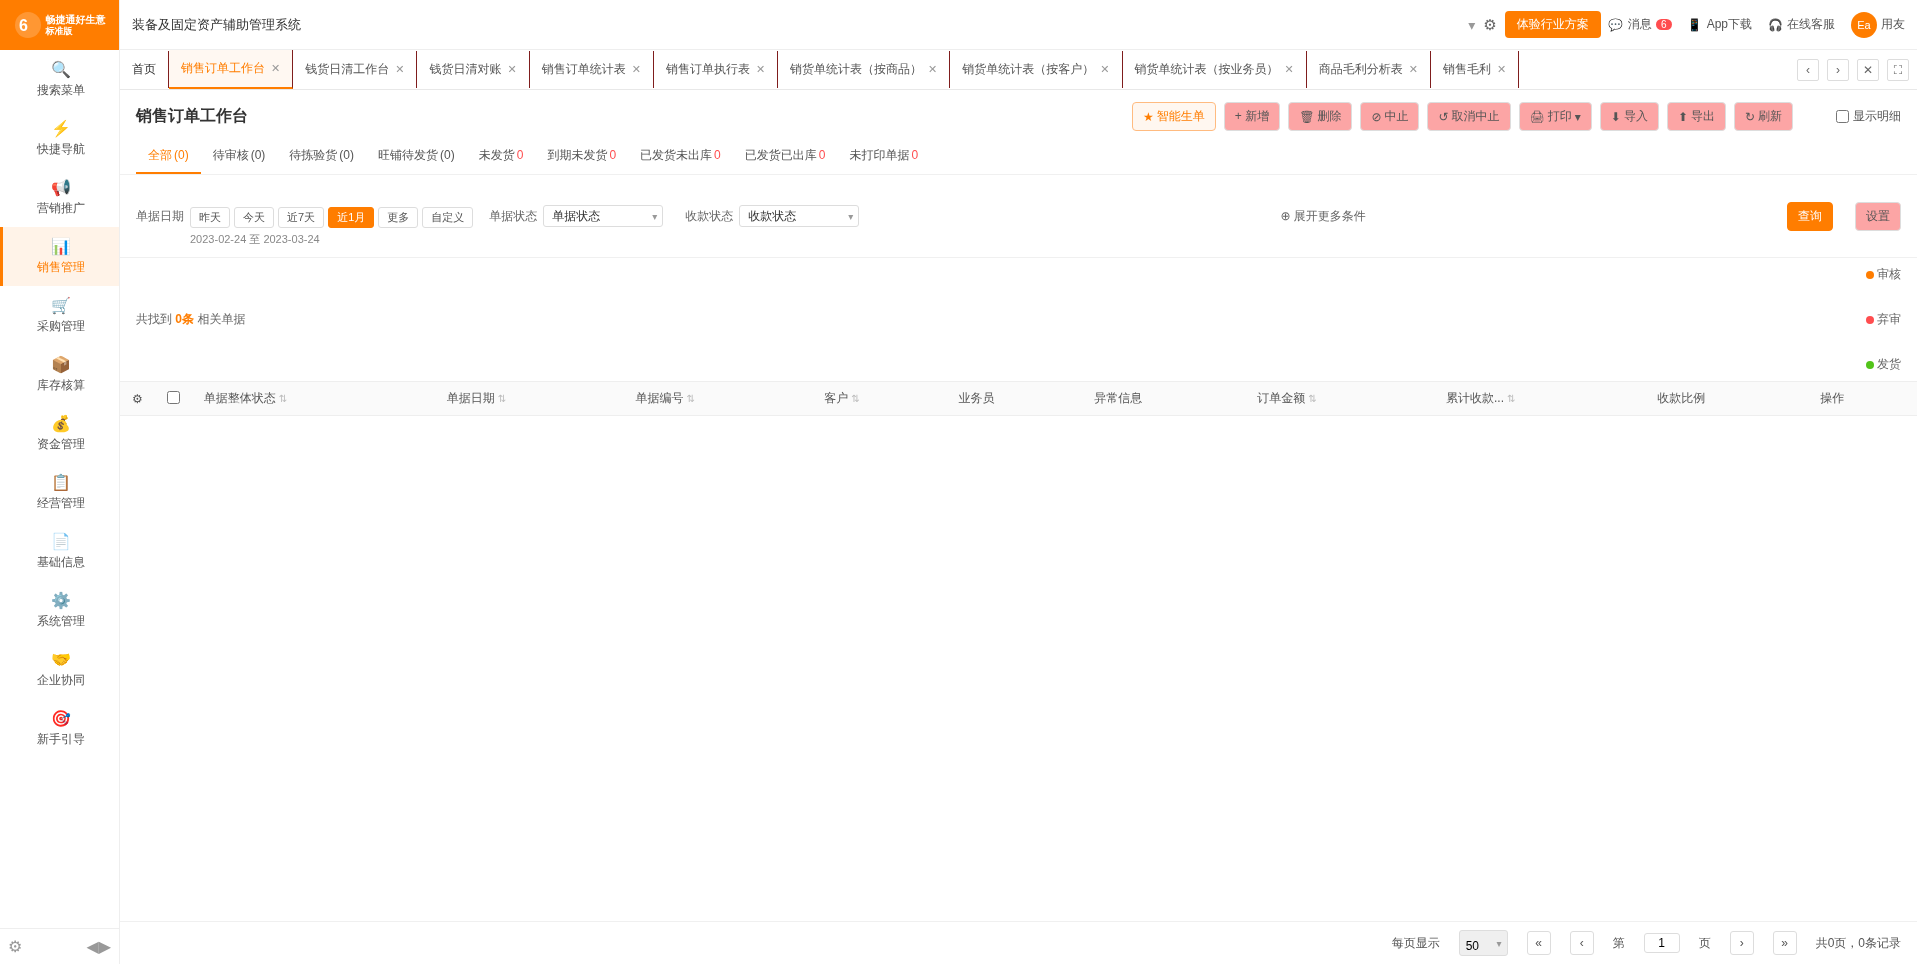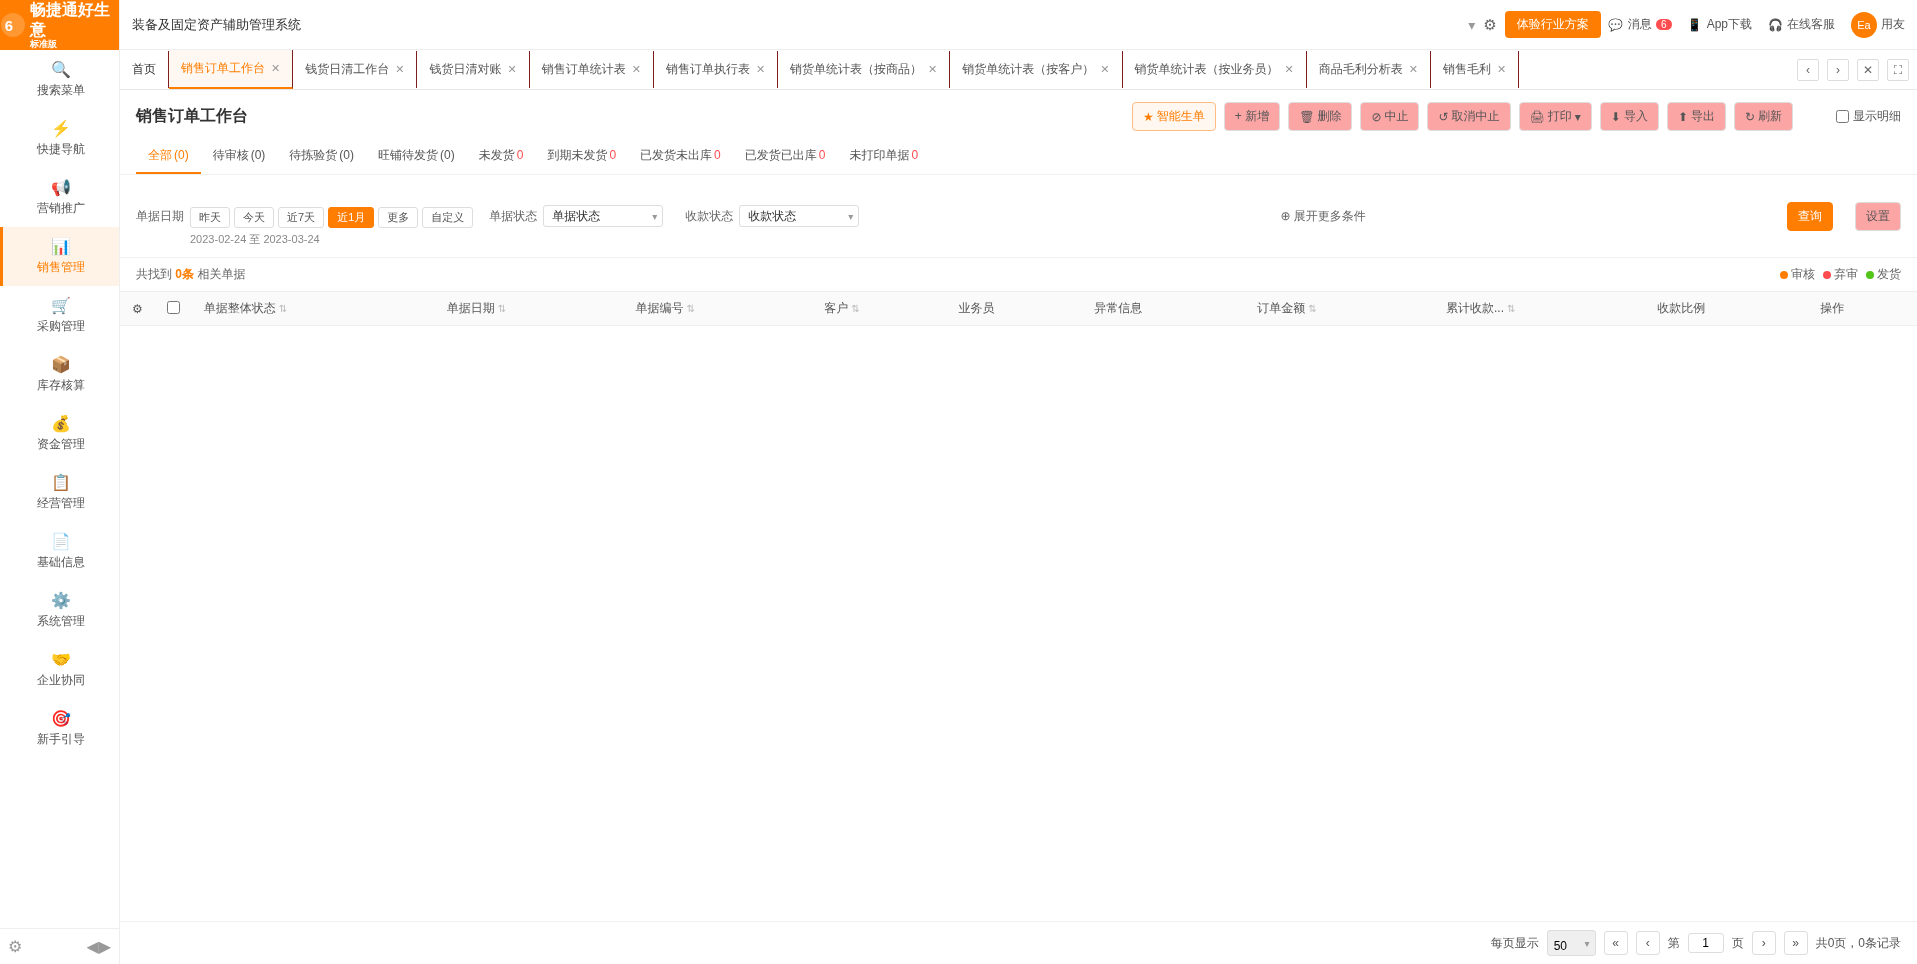--- a/index.html
+++ b/index.html
@@ -24,21 +24,21 @@
       font-size: 13px;
       font-weight: bold;
       flex-shrink: 0;
     }
     .sidebar-logo .logo-icon {
       width: 28px;
       height: 28px;
       margin-right: 4px;
     }
     .sidebar-logo-text { display: flex; flex-direction: column; line-height: 1.2; }
-    .sidebar-logo-text span:first-child { font-size: 16px; }
+    .sidebar-logo-text span:first-child { font-size: 10px; }
     .sidebar-logo-text span:last-child { font-size: 9px; }
     .sidebar-nav {
       flex: 1;
       overflow-y: auto;
     }
     .sidebar-item {
       display: flex;
       flex-direction: column;
       align-items: center;
       padding: 10px 0;
@@ -356,21 +356,22 @@
     .table-info {
       display: flex;
       align-items: center;
       justify-content: space-between;
       padding: 8px 16px;
       font-size: 12px;
       color: #666;
     }
     .table-quick-actions {
       display: flex;
-      gap: 8px;
+      gap: 28px;
+      flex-direction: column;
     }
     .quick-action {
       display: flex;
       align-items: center;
       gap: 3px;
       cursor: pointer;
       color: #666;
       font-size: 12px;
     }
     .quick-action .dot {
@@ -418,21 +419,21 @@
     .empty-text { color: #aaa; font-size: 13px; }
 
     
     .pagination {
       display: flex;
       align-items: center;
       justify-content: flex-end;
       padding: 8px 16px;
       background: #fff;
       border-top: 1px solid #f0f0f0;
-      gap: 8px;
+      gap: 19px;
       font-size: 12px;
       color: #555;
       flex-shrink: 0;
     }
     .page-size-select {
       border: 1px solid #ddd;
       border-radius: 3px;
       padding: 8px 20px 2px 6px;
       font-size: 12px;
       appearance: none;

